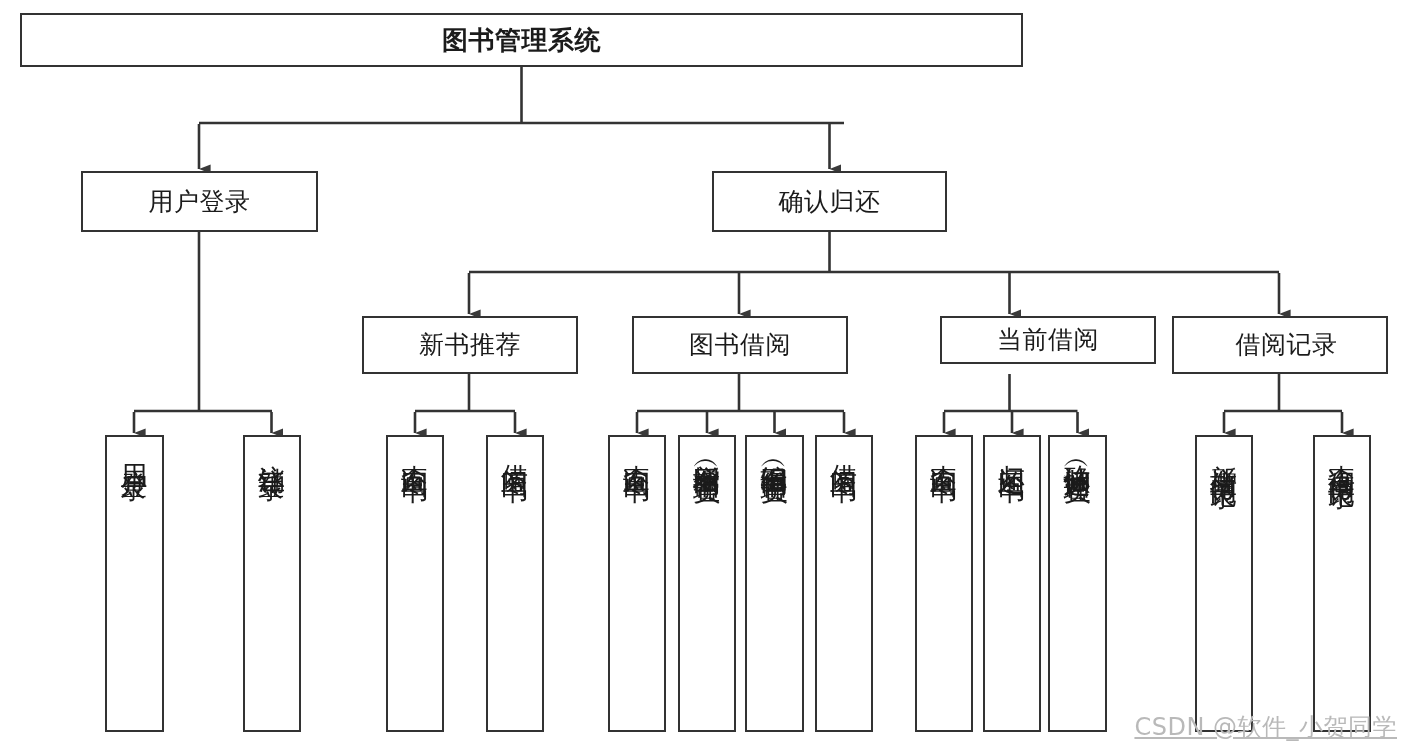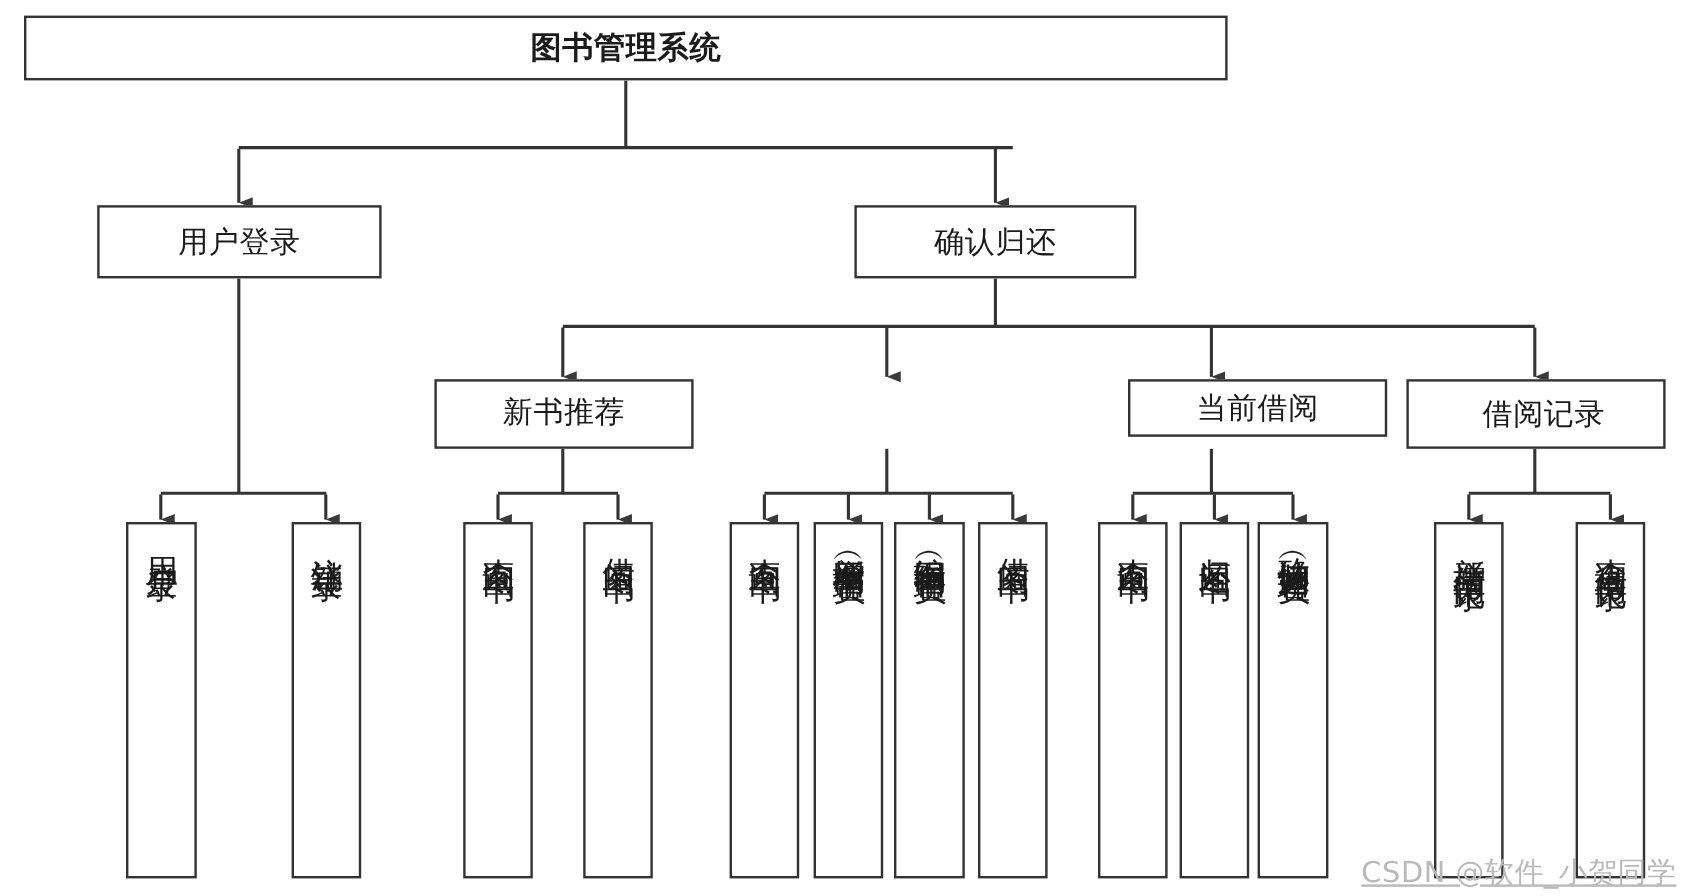--- a/index.html
+++ b/index.html
@@ -142,20 +142,23 @@
   <div class="node horiz" style="left:81px; top:171px; width:237px; height:61px;">
     <span class="label">用户登录</span>
   </div>
   <div class="node horiz" style="left:712px; top:171px; width:235px; height:61px;">
     <span class="label">确认归还</span>
   </div>
 
   <div class="node horiz" style="left:362px; top:316px; width:216px; height:58px;font-family:Liberation Serif, serif;">
     <span class="label">新书推荐</span>
   </div>
+  <div class="node horiz" style="left:632px; top:316px; width:216px; height:58px;">
+    <span class="label">图书借阅</span>
+  </div>
   <div class="node horiz" style="left:940px; top:316px; width:216px; height:48px;">
     <span class="label">当前借阅</span>
   </div>
   <div class="node horiz" style="left:1172px; top:316px; width:216px; height:58px;padding-left:13px;">
     <span class="label">借阅记录</span>
   </div>
 
   <div class="node vert" style="left:105px; top:435px; width:59px; height:297px;">
     <span class="label">用户登录</span>
   </div>

